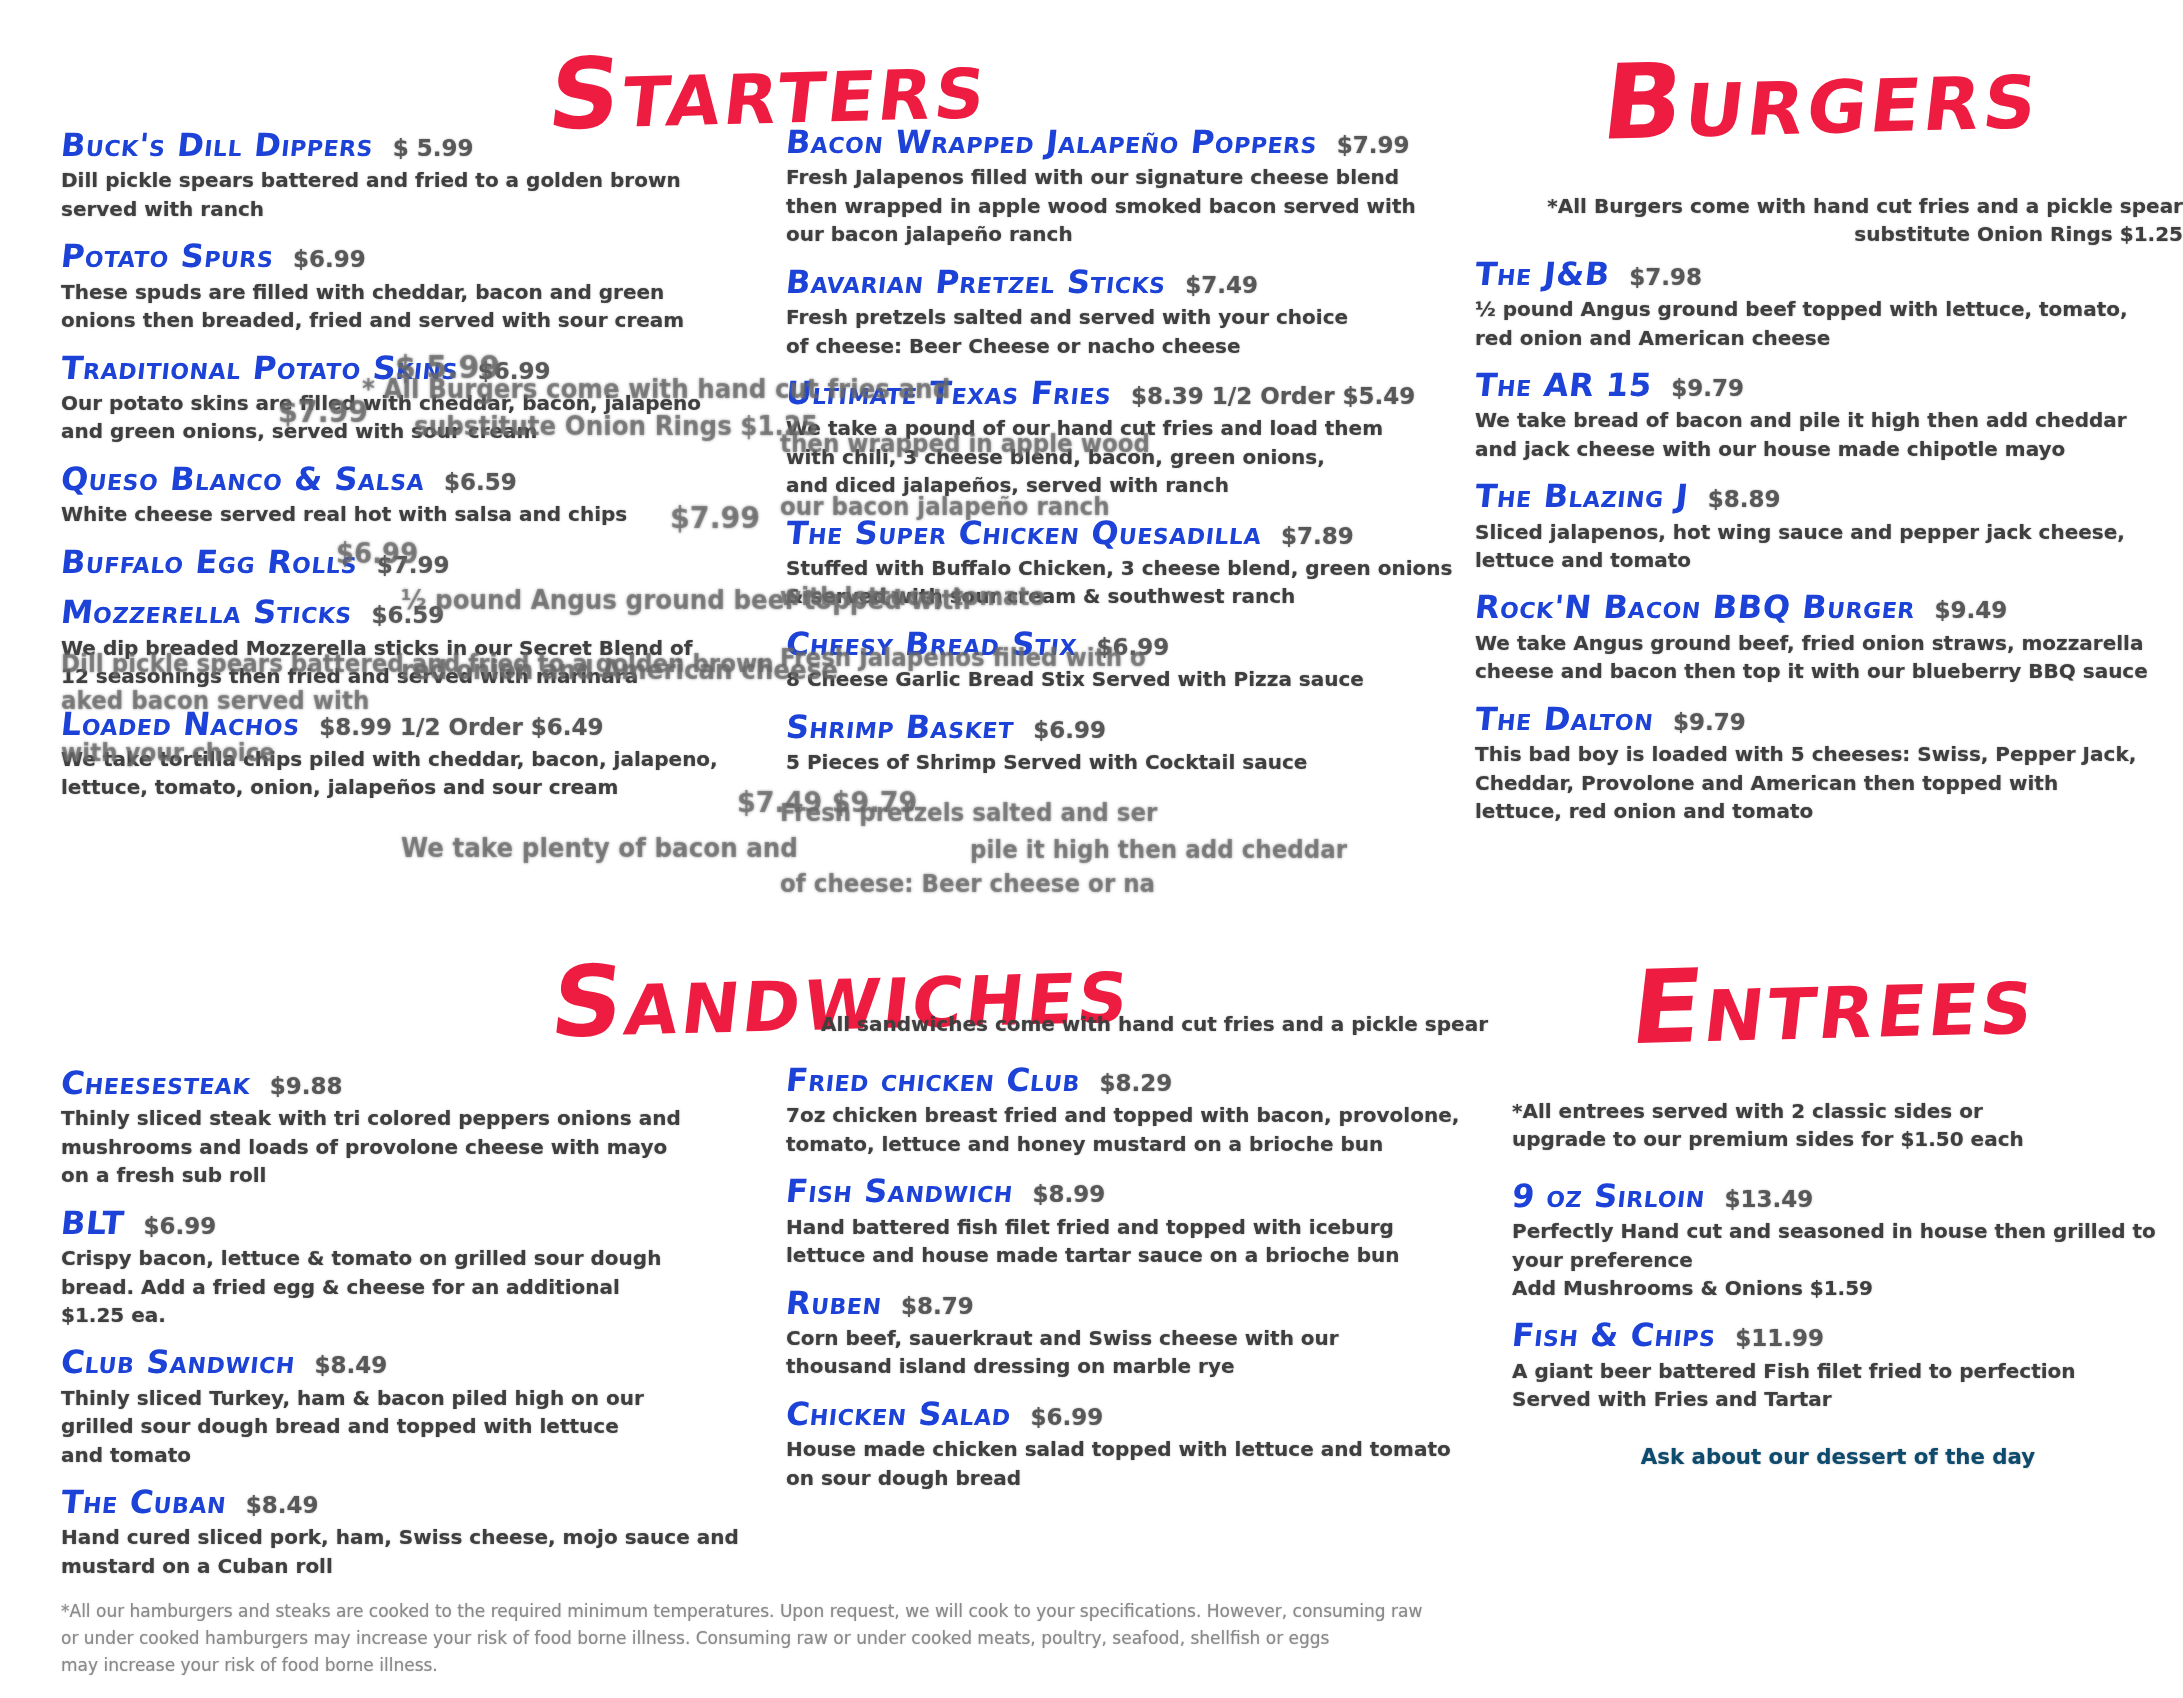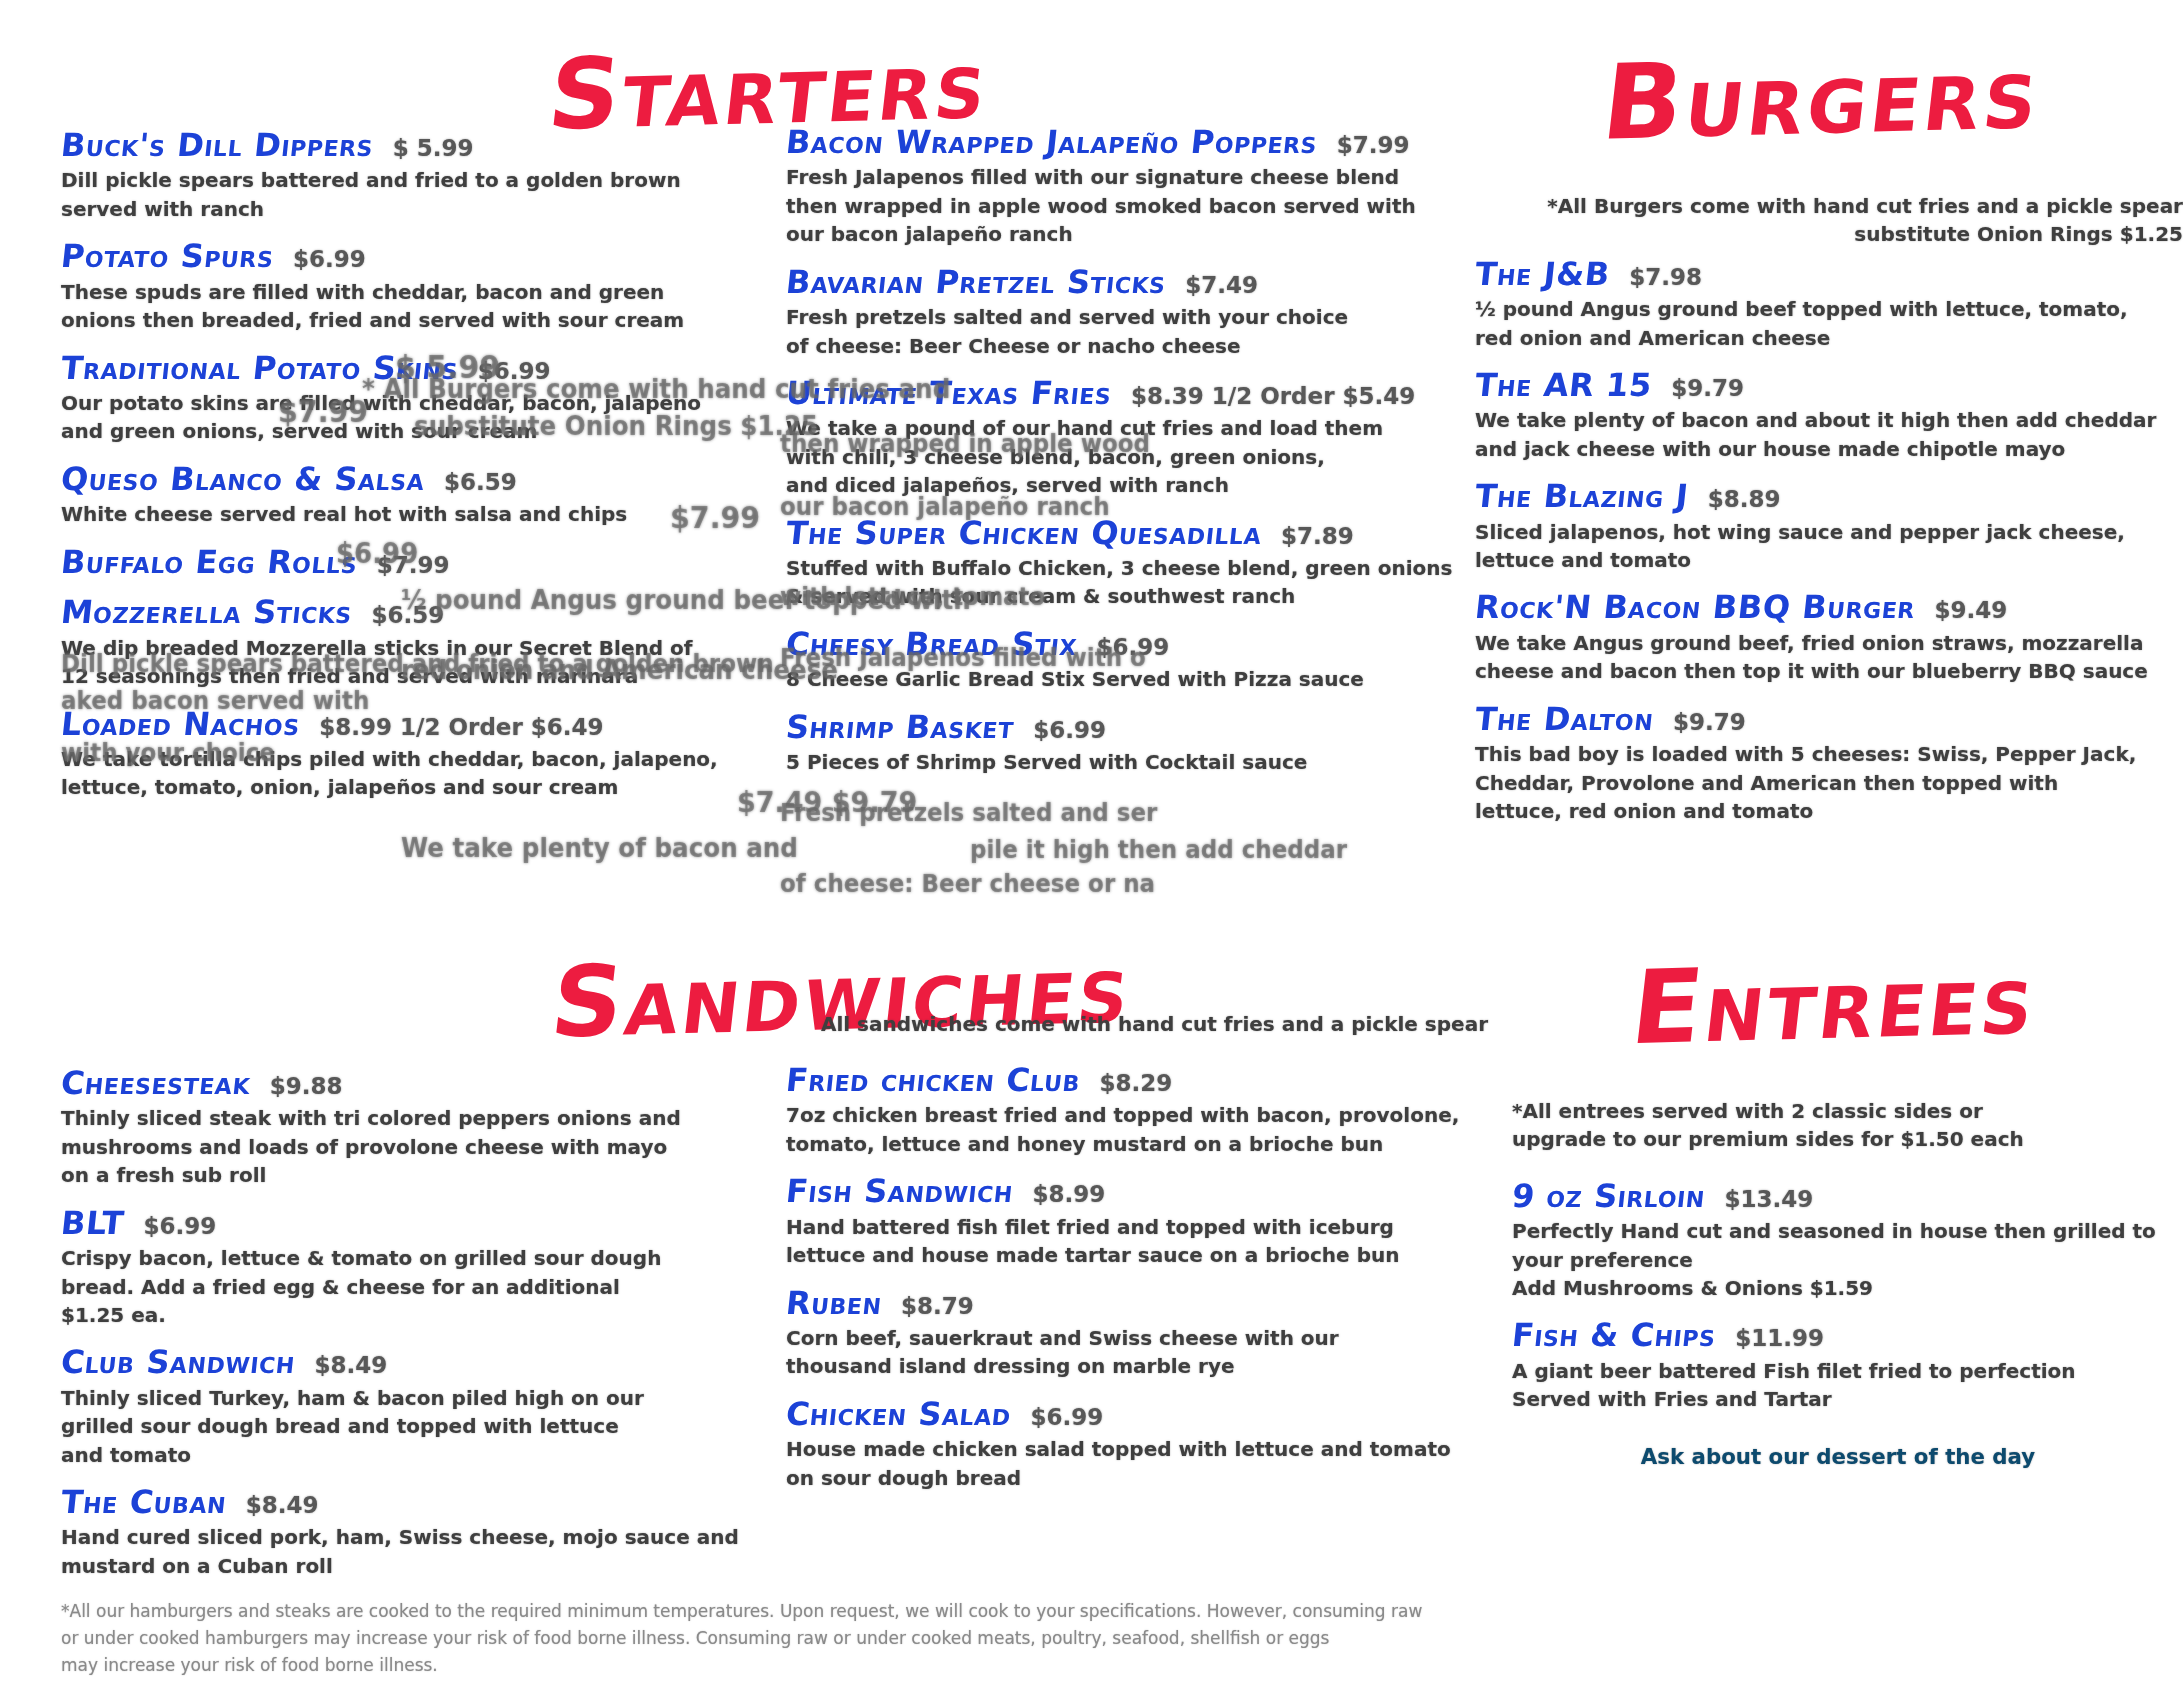--- a/index.html
+++ b/index.html
@@ -166,21 +166,21 @@
 <div class="column" id="burgers-col">
   <div class="section-note" id="burgers-note">*All Burgers come with hand cut fries and a pickle spear
  substitute Onion Rings $1.25</div>
 <div class="item">
       <div class="item-head"><span class="item-title">The J&amp;B</span><span class="item-price">$7.98</span></div>
       <div class="item-desc">½ pound Angus ground beef topped with lettuce, tomato,
 red onion and American cheese</div>
     </div>
     <div class="item">
       <div class="item-head"><span class="item-title">The AR 15</span><span class="item-price">$9.79</span></div>
-      <div class="item-desc">We take plenty of bacon and about it high then add cheddar
+      <div class="item-desc">We take bread of bacon and pile it high then add cheddar
 and jack cheese with our house made chipotle mayo</div>
     </div>
     <div class="item">
       <div class="item-head"><span class="item-title">The Blazing J</span><span class="item-price">$8.89</span></div>
       <div class="item-desc">Sliced jalapenos, hot wing sauce and pepper jack cheese,
 lettuce and tomato</div>
     </div>
     <div class="item">
       <div class="item-head"><span class="item-title">Rock'N Bacon BBQ Burger</span><span class="item-price">$9.49</span></div>
       <div class="item-desc">We take Angus ground beef, fried onion straws, mozzarella

